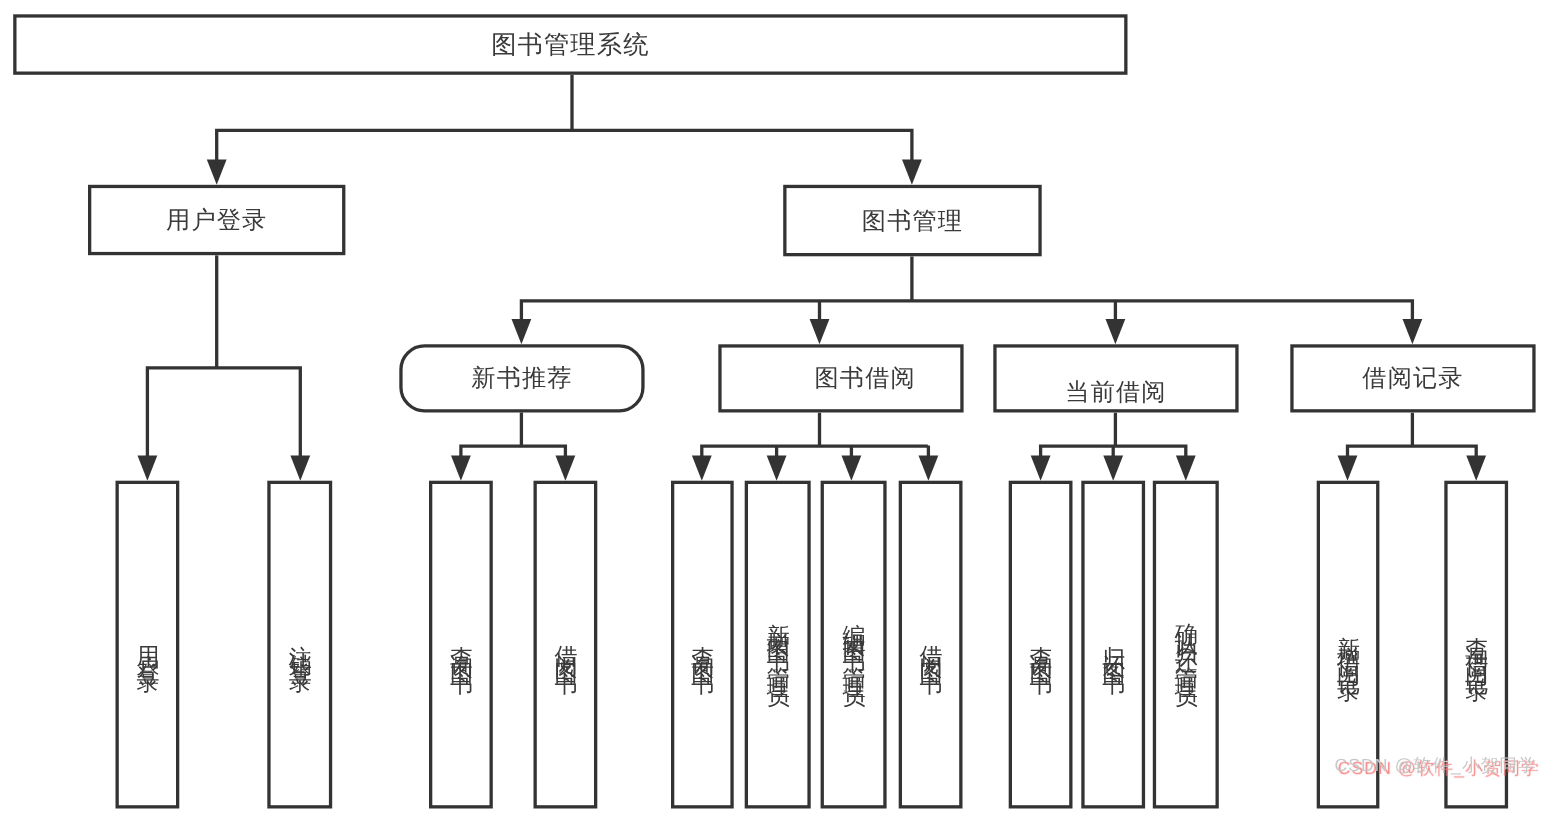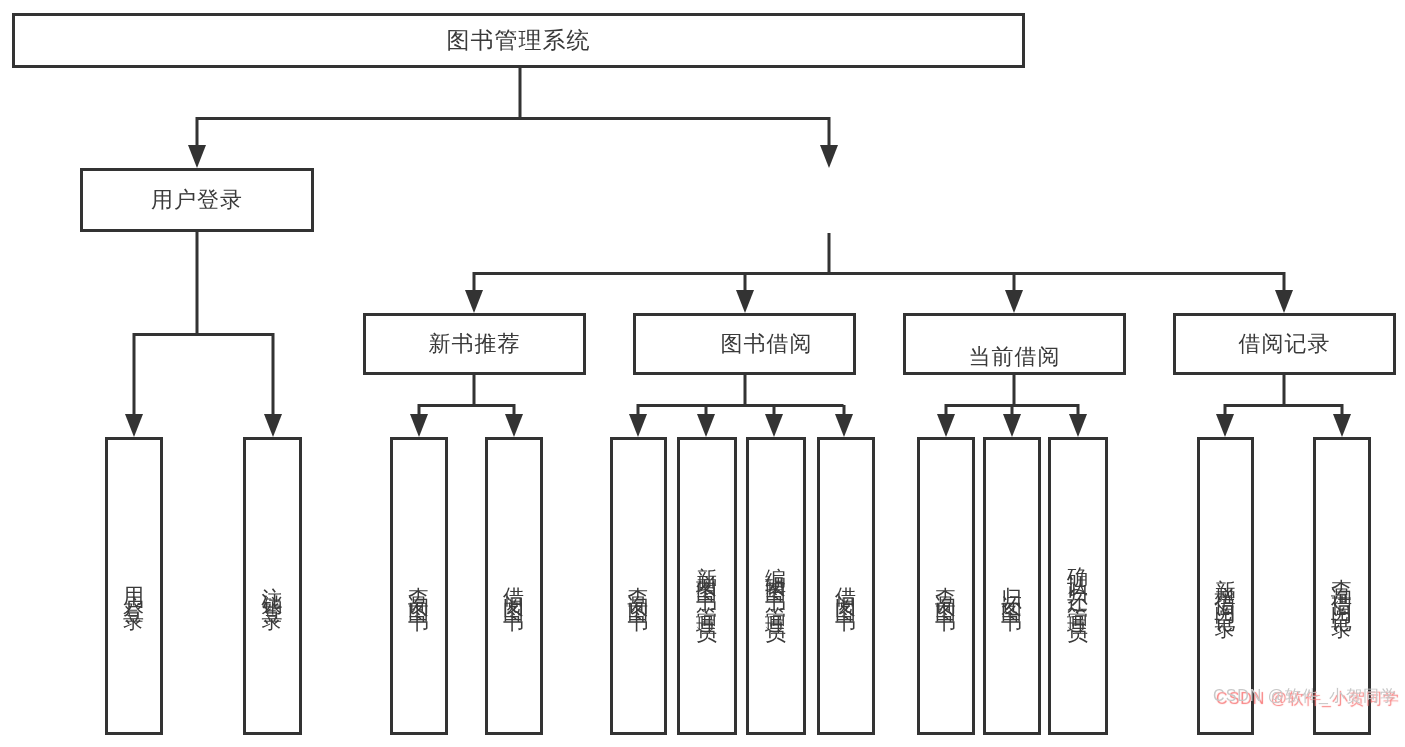--- a/index.html
+++ b/index.html
@@ -18,22 +18,22 @@
     border:3px solid #333333;
     box-sizing:border-box;
     display:flex;align-items:center;justify-content:center;
     color:#3a3a3a;
   }
   .h{font-size:22px;letter-spacing:1px;white-space:nowrap;}
   .b-root{left:12px;top:13px;width:1013px;height:55px;font-size:23px;}
   .b-login{left:80px;top:168px;width:234px;height:64px;}
   .b-mgmt{left:712px;top:168px;width:235px;height:65px;}
   .b-l3{top:313px;width:223px;height:62px;}
-  .b-l3-0{left:363px;}
-  .b-l3-1{left:633px;padding-left:44px;}
+  .b-l3-0{left:363px;border-radius:23px;}
+  .b-l3-1{left:653px;padding-left:44px;}
   .b-l3-2{left:903px;align-items:flex-end;}
   .b-l3-3{left:1173px;}
   .leaf{top:437px;height:298px;}
   .vt{
     writing-mode:vertical-rl;
     text-orientation:mixed;
     font-size:21px;
     letter-spacing:8px;
     line-height:1;
     white-space:nowrap;
@@ -99,20 +99,23 @@
     </g>
   </svg>
 
   <div class="node h b-root">
     <span>图书管理系统</span>
   </div>
 
   <div class="node h b-login">
     <span>用户登录</span>
   </div>
+  <div class="node h b-mgmt">
+    <span>图书管理</span>
+  </div>
 
   <div class="node h b-l3 b-l3-0">
     <span>新书推荐</span>
   </div>
   <div class="node h b-l3 b-l3-1">
     <span>图书借阅</span>
   </div>
   <div class="node h b-l3 b-l3-2">
     <span>当前借阅</span>
   </div>

